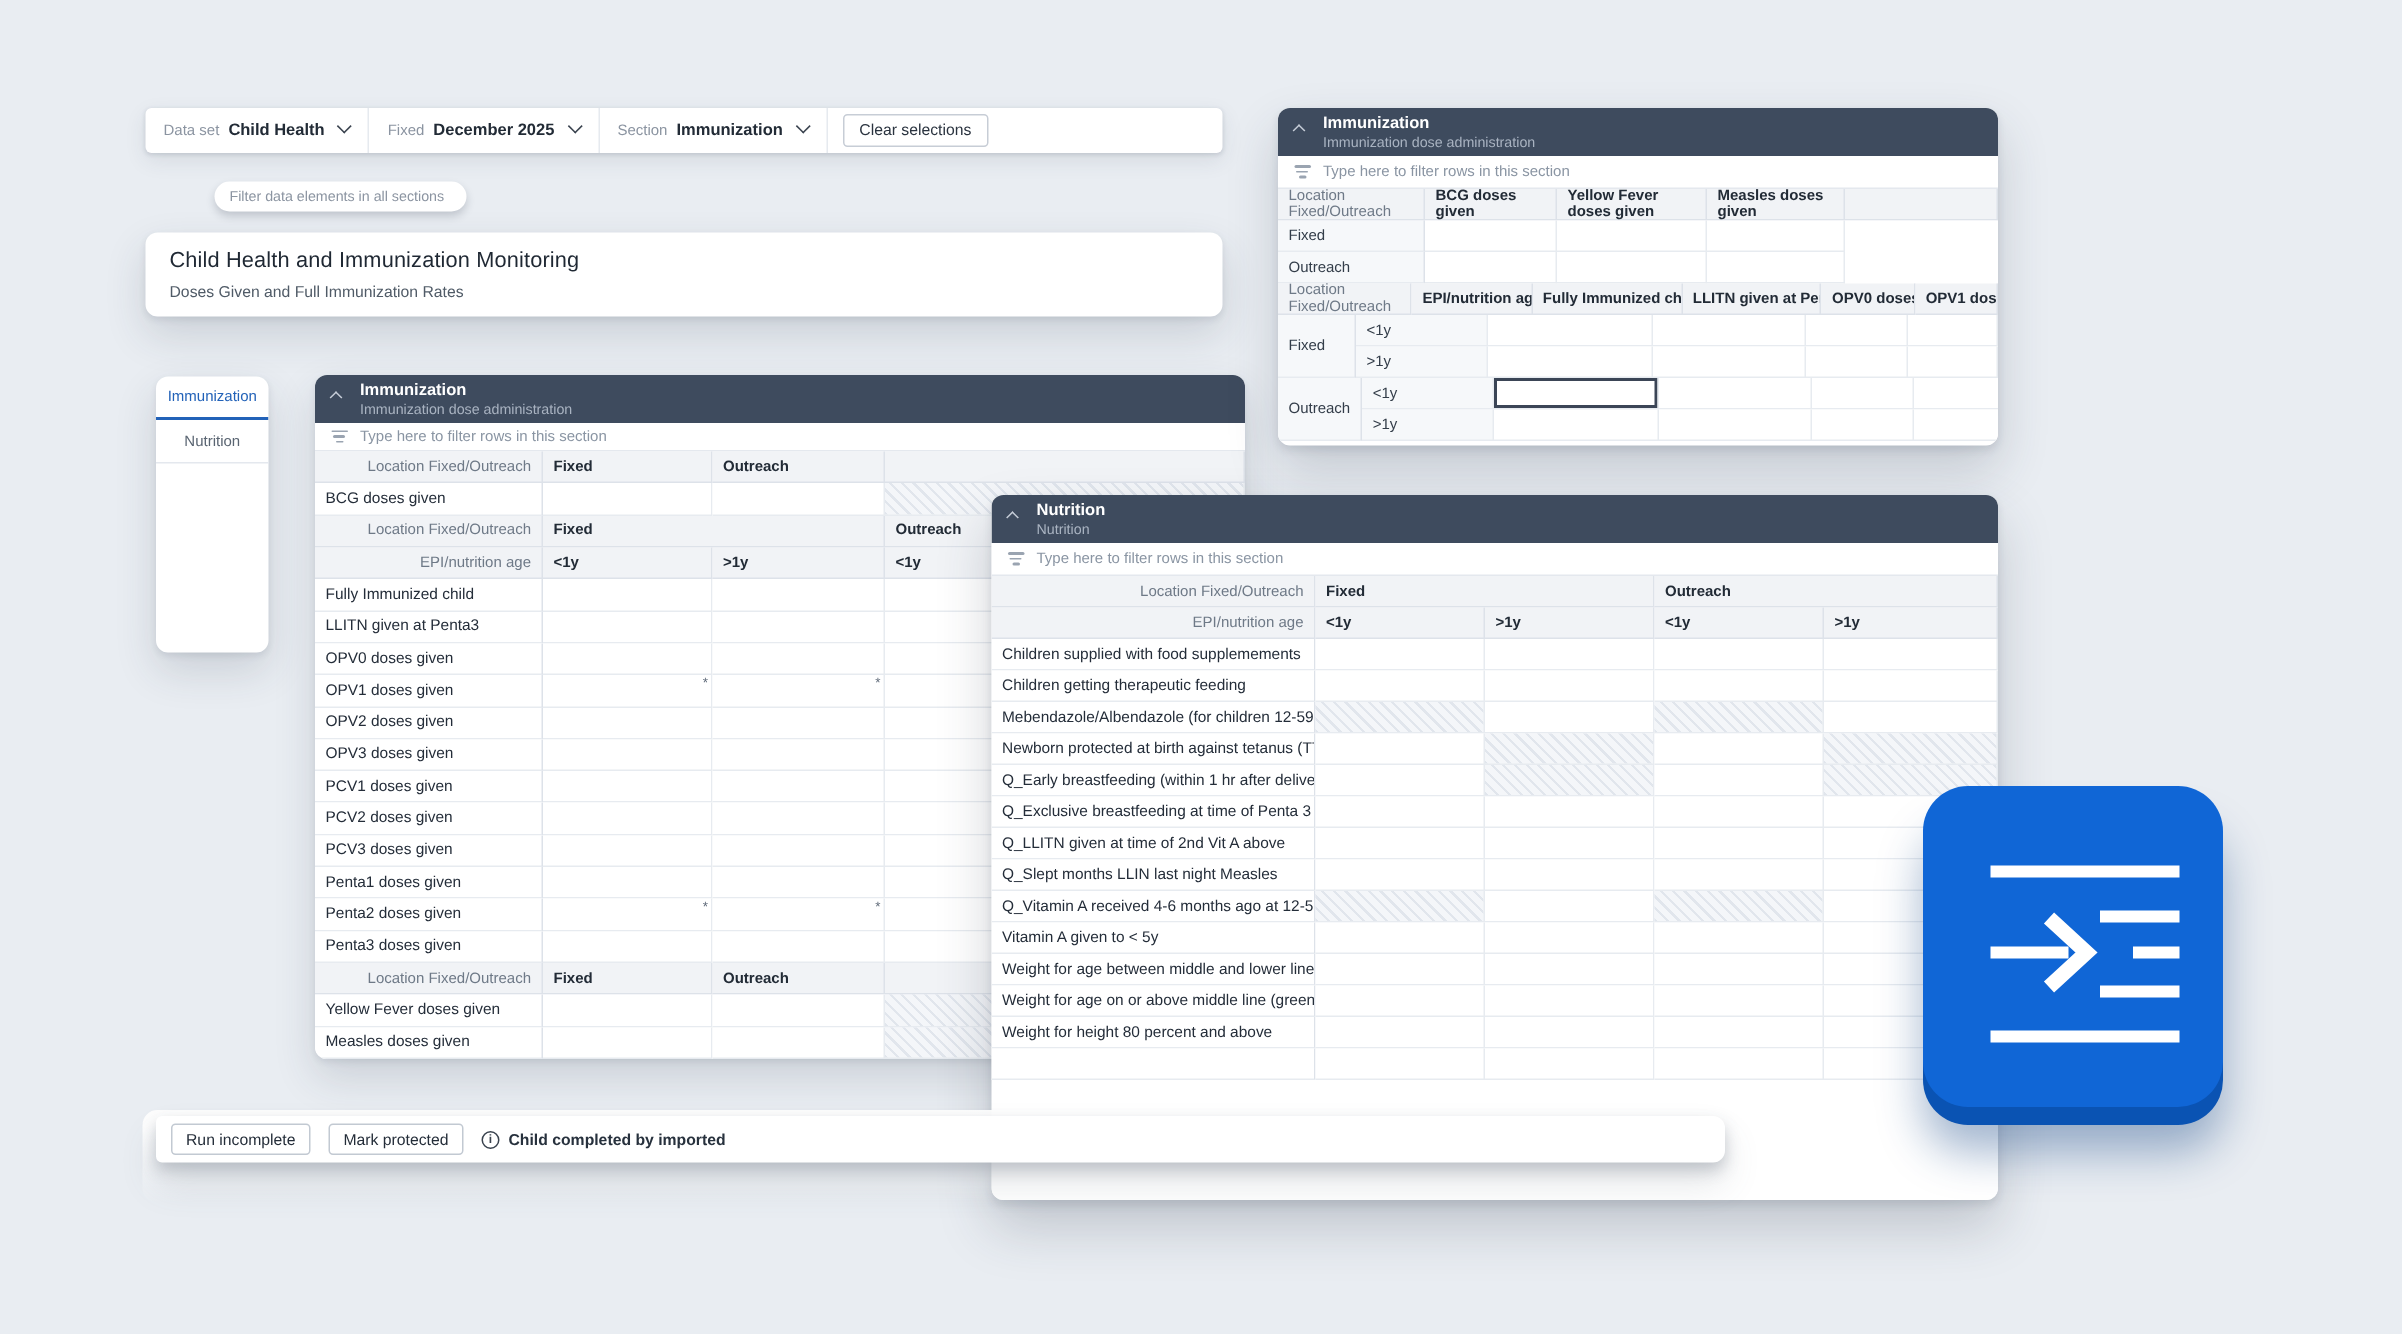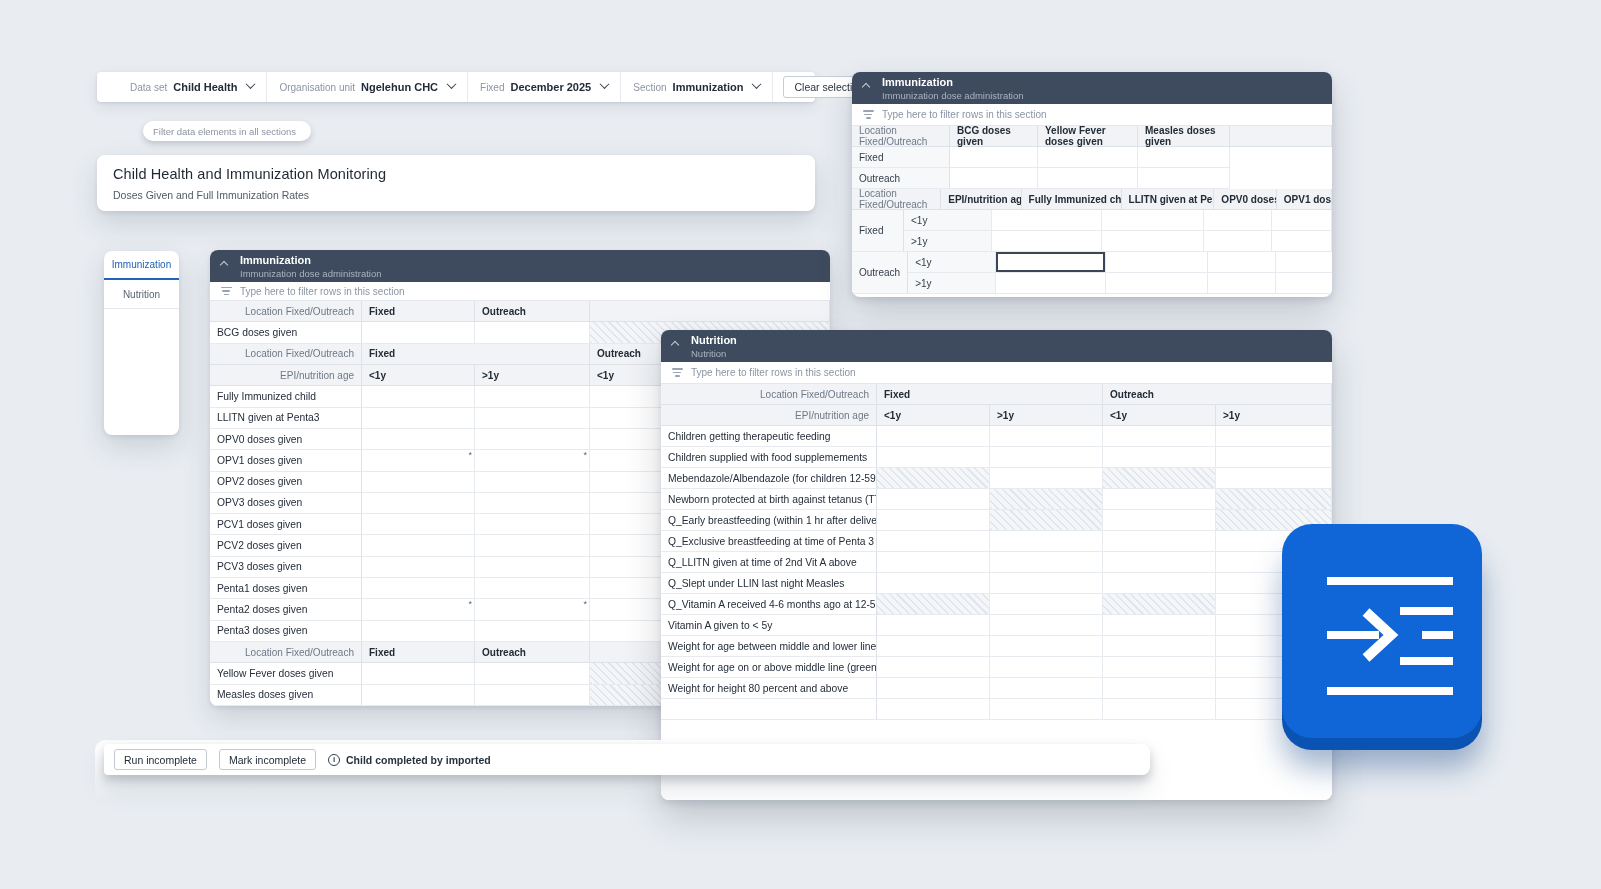--- a/index.html
+++ b/index.html
@@ -9,21 +9,21 @@
     background:#e9edf2; overflow:hidden; position:relative;
     color:#232c38;
   }
   .stage { position:absolute; inset:0; }
 
   .card { position:absolute; background:#fff; border-radius:8px;
           box-shadow:0 2px 4px rgba(45,55,75,.10), 0 12px 28px rgba(45,55,75,.16); }
 
   
   .filterbar { left:97px; top:72px; width:718px; height:30px; border-radius:4px;
-               display:flex; align-items:stretch; box-shadow:0 1px 3px rgba(45,55,75,.14), 0 5px 14px rgba(45,55,75,.10);padding-left:21px;}
+               display:flex; align-items:stretch; box-shadow:0 1px 3px rgba(45,55,75,.14), 0 5px 14px rgba(45,55,75,.10);}
   .fseg { display:flex; align-items:center; gap:6px; padding:0 12px; border-right:1px solid #e6eaef; cursor:pointer;}
   .fseg .flab { font-size:10px; color:#8b94a1; white-space:nowrap;}
   .fseg .fval { font-size:11px; font-weight:700; color:#222b36; white-space:nowrap;}
   .chev-down { width:7px; height:7px; border-right:1.6px solid #39424e; border-bottom:1.6px solid #39424e;
                transform:rotate(45deg) translate(-1px,-1px); margin-left:4px; margin-top:-3px;}
   .clearbtn { align-self:center; margin-left:10px; border:1px solid #c7cdd6; border-radius:3px;
               padding:4px 10px; font-size:10.5px; color:#2a333f; background:#fff; cursor:pointer; white-space:nowrap;}
 
   
   .pill { position:absolute; left:143px; top:121px; width:168px; height:20px; background:#fff;
@@ -119,25 +119,20 @@
 </style>
 </head>
 <body>
 
 <div class="stage">
 
   <div class="card filterbar" id="filterbar">
       <div class="fseg">
         <span class="flab">Data set</span>
         <span class="fval">Child Health</span>
-        <span class="chev-down"></span>
-      </div>
-      <div class="fseg">
-        <span class="flab">Organisation unit</span>
-        <span class="fval">Ngelehun CHC</span>
         <span class="chev-down"></span>
       </div>
       <div class="fseg">
         <span class="flab">Fixed</span>
         <span class="fval">December 2025</span>
         <span class="chev-down"></span>
       </div>
       <div class="fseg">
         <span class="flab">Section</span>
         <span class="fval">Immunization</span>
@@ -421,28 +416,28 @@
           <div class="cell hdr-cell" style="width: 229px;">Outreach</div>
         </div>
         <div class="trow thead-row">
           <div class="cell hdr-label" style="width: 216px;">EPI/nutrition age</div>
           <div class="cell hdr-cell" style="width: 113px;">&lt;1y</div>
           <div class="cell hdr-cell" style="width: 113px;">&gt;1y</div>
           <div class="cell hdr-cell" style="width: 113px;">&lt;1y</div>
           <div class="cell hdr-cell" style="width: 116px;">&gt;1y</div>
         </div>
         <div class="trow tdata-row">
+          <div class="cell data-label" style="width: 216px;">Children supplied with food supplemements</div>
+          <div class="cell input-cell" style="width: 113px;"></div>
+          <div class="cell input-cell" style="width: 113px;"></div>
+          <div class="cell input-cell" style="width: 113px;"></div>
+          <div class="cell input-cell" style="width: 116px;"></div>
+        </div>
+        <div class="trow tdata-row">
           <div class="cell data-label" style="width: 216px;">Children getting therapeutic feeding</div>
-          <div class="cell input-cell" style="width: 113px;"></div>
-          <div class="cell input-cell" style="width: 113px;"></div>
-          <div class="cell input-cell" style="width: 113px;"></div>
-          <div class="cell input-cell" style="width: 116px;"></div>
-        </div>
-        <div class="trow tdata-row">
-          <div class="cell data-label" style="width: 216px;">Children supplied with food supplemements</div>
           <div class="cell input-cell" style="width: 113px;"></div>
           <div class="cell input-cell" style="width: 113px;"></div>
           <div class="cell input-cell" style="width: 113px;"></div>
           <div class="cell input-cell" style="width: 116px;"></div>
         </div>
         <div class="trow tdata-row">
           <div class="cell data-label" style="width: 216px;">Mebendazole/Albendazole (for children 12-59 months)</div>
           <div class="cell input-cell hatched" style="width: 113px;"></div>
           <div class="cell input-cell" style="width: 113px;"></div>
           <div class="cell input-cell hatched" style="width: 113px;"></div>
@@ -470,21 +465,21 @@
           <div class="cell input-cell" style="width: 116px;"></div>
         </div>
         <div class="trow tdata-row">
           <div class="cell data-label" style="width: 216px;">Q_LLITN given at time of 2nd Vit A above</div>
           <div class="cell input-cell" style="width: 113px;"></div>
           <div class="cell input-cell" style="width: 113px;"></div>
           <div class="cell input-cell" style="width: 113px;"></div>
           <div class="cell input-cell" style="width: 116px;"></div>
         </div>
         <div class="trow tdata-row">
-          <div class="cell data-label" style="width: 216px;">Q_Slept under LLIN last night Measles</div>
+          <div class="cell data-label" style="width: 216px;">Q_Slept months LLIN last night Measles</div>
           <div class="cell input-cell" style="width: 113px;"></div>
           <div class="cell input-cell" style="width: 113px;"></div>
           <div class="cell input-cell" style="width: 113px;"></div>
           <div class="cell input-cell" style="width: 116px;"></div>
         </div>
         <div class="trow tdata-row">
           <div class="cell data-label" style="width: 216px;">Q_Vitamin A received 4-6 months ago at 12-59 dose</div>
           <div class="cell input-cell hatched" style="width: 113px;"></div>
           <div class="cell input-cell" style="width: 113px;"></div>
           <div class="cell input-cell hatched" style="width: 113px;"></div>
@@ -525,21 +520,21 @@
           <div class="cell input-cell" style="width: 113px;"></div>
           <div class="cell input-cell" style="width: 116px;"></div>
         </div>
       </div>
   </div>
 
   <div class="fadeband"></div>
 
   <div class="card" id="bottombar">
     <button class="obtn">Run incomplete</button>
-    <button class="obtn">Mark incomplete</button>
+    <button class="obtn">Mark protected</button>
     <div class="status">
       <span class="info-i">i</span>
       <span>Child completed by imported</span>
     </div>
   </div>
 
   <div class="appicon">
     <div class="backplate"></div>
     <div class="plate"></div>
     <svg viewBox="0 0 200 214">

